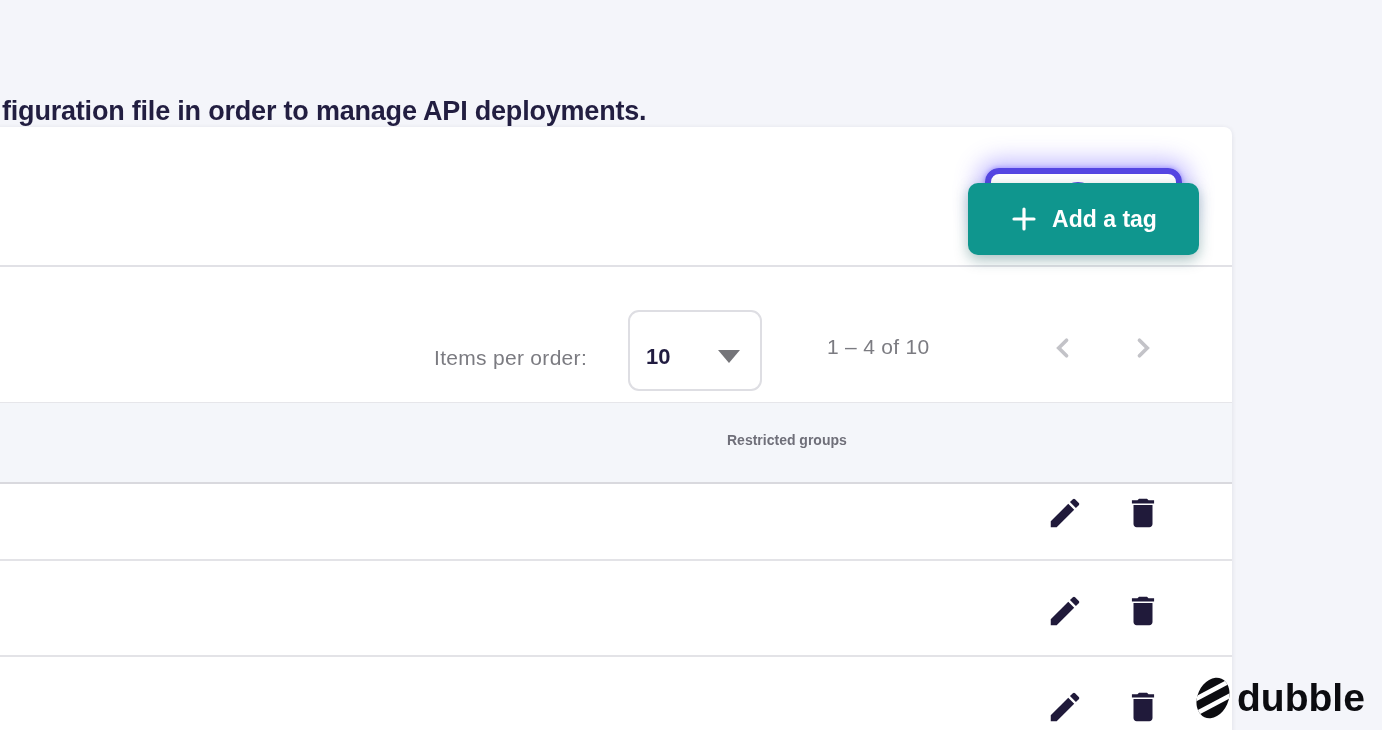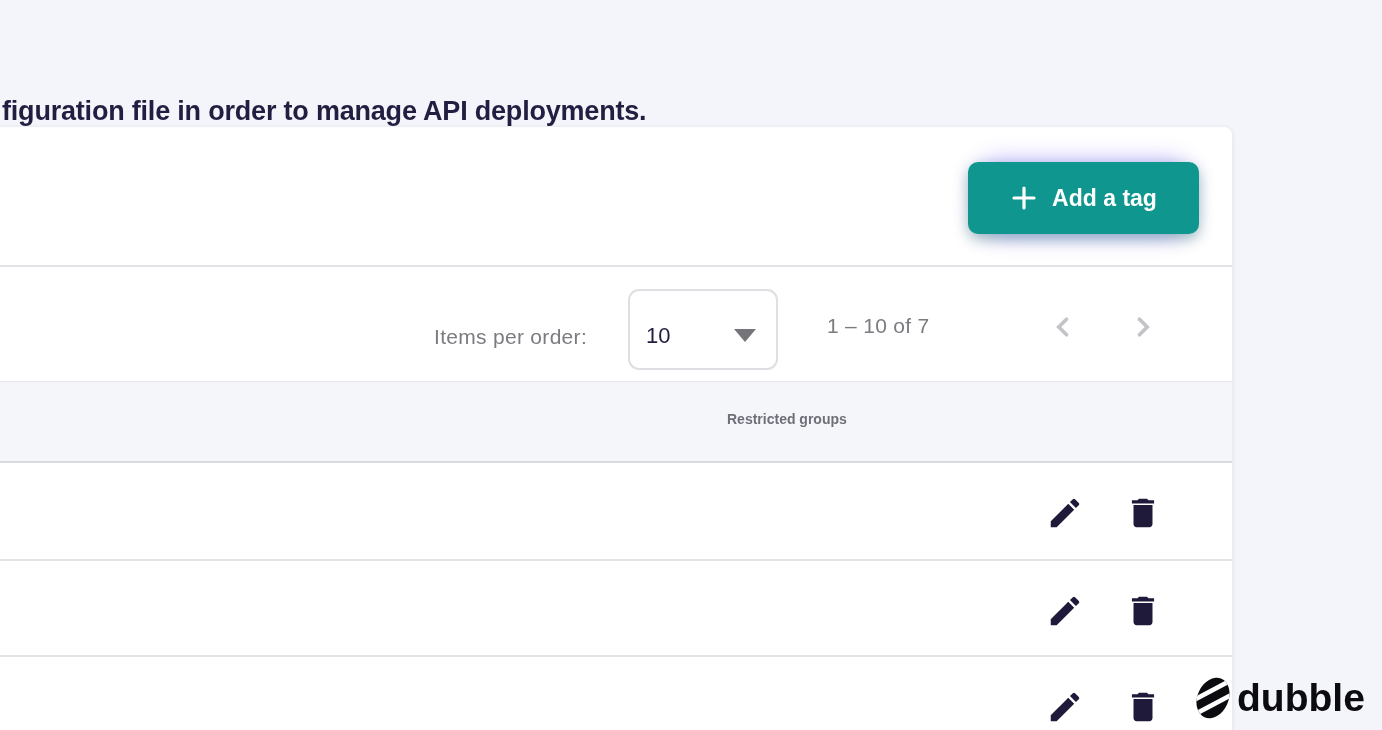--- a/index.html
+++ b/index.html
@@ -59,24 +59,24 @@
     pointer-events: none;
   }
 
   
   .pp-label {
     position: absolute; left: 434px; top: 325px;
     font-size: 21px; color: #7b7b81; letter-spacing: 0.3px; white-space: nowrap;
   }
   .page-size-select {
     position: absolute; left: 628px; top: 289px;
-    width: 150px; height: 81px;
+    width: 134px; height: 81px;
     background: #ffffff; border: 2px solid #dedee3; border-radius: 11px;
     display: flex; align-items: center; justify-content: space-between;
-    padding: 12px 20px 0 16px; cursor: pointer;
+    padding: 12px 20px 0 16px; cursor: pointer; font-weight: bold;
   }
   .page-size-select .value { font-size: 22px; color: #211c40; }
   .caret {
     width: 0; height: 0;
     border-left: 11px solid transparent;
     border-right: 11px solid transparent;
     border-top: 13px solid #757579;
   }
   .range-label {
     position: absolute; left: 827px; top: 314px;
@@ -120,21 +120,21 @@
 
   
   .watermark {
     position: absolute; left: 1194px; top: 673px;
     display: flex; align-items: center; gap: 5px; z-index: 30;
   }
   .watermark .brand {
     font-size: 39px; font-weight: 700; color: #0c0c10; letter-spacing: 0px;
   }
 
-  .z-content { z-index: 5; }
+  .z-content { z-index: 5; margin-top: 21px; }
 </style>
 </head>
 <body>
 
 <div class="screen">
 
   <div class="heading">figuration file in order to manage API deployments.</div>
 
   <div class="card-bg"></div>
 
@@ -147,21 +147,21 @@
     <span>Add a tag</span>
   </button>
 
   <span class="pp-label z-content">Items per order:</span>
 
   <div class="page-size-select z-content">
     <span class="value">10</span>
     <span class="caret"></span>
   </div>
 
-  <span class="range-label z-content">1 – 10 of 7</span>
+  <span class="range-label z-content">1 – 4 of 10</span>
 
   <button class="chev prev z-content">
     <svg width="34" height="34" viewBox="0 0 24 24">
       <path d="M14.5 6.5 L9 12 L14.5 17.5" stroke="#c3c3c8" stroke-width="2.6" fill="none" stroke-linecap="round"></path>
     </svg>
   </button>
   <button class="chev next z-content">
     <svg width="34" height="34" viewBox="0 0 24 24">
       <path d="M9.5 6.5 L15 12 L9.5 17.5" stroke="#c3c3c8" stroke-width="2.6" fill="none" stroke-linecap="round"></path>
     </svg>

